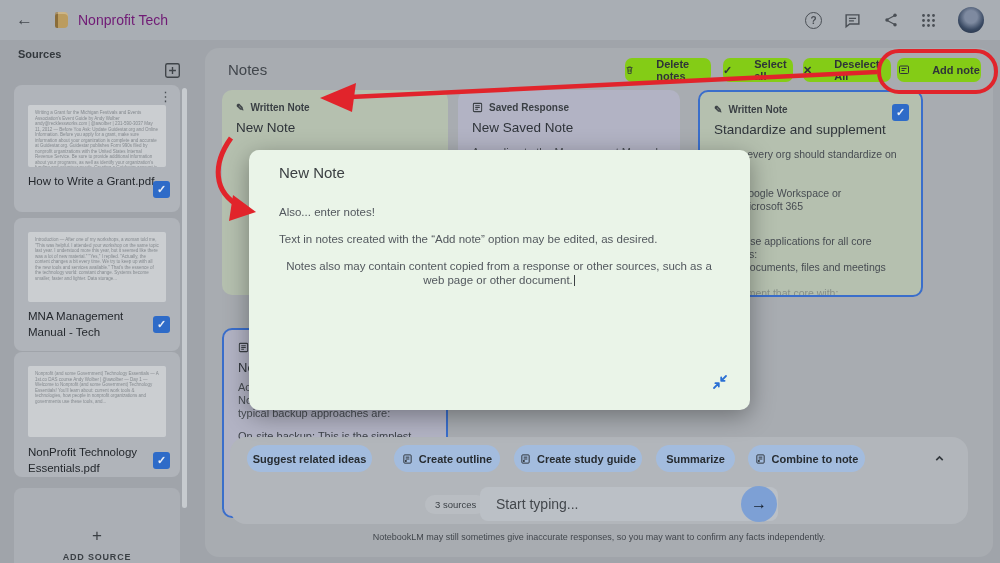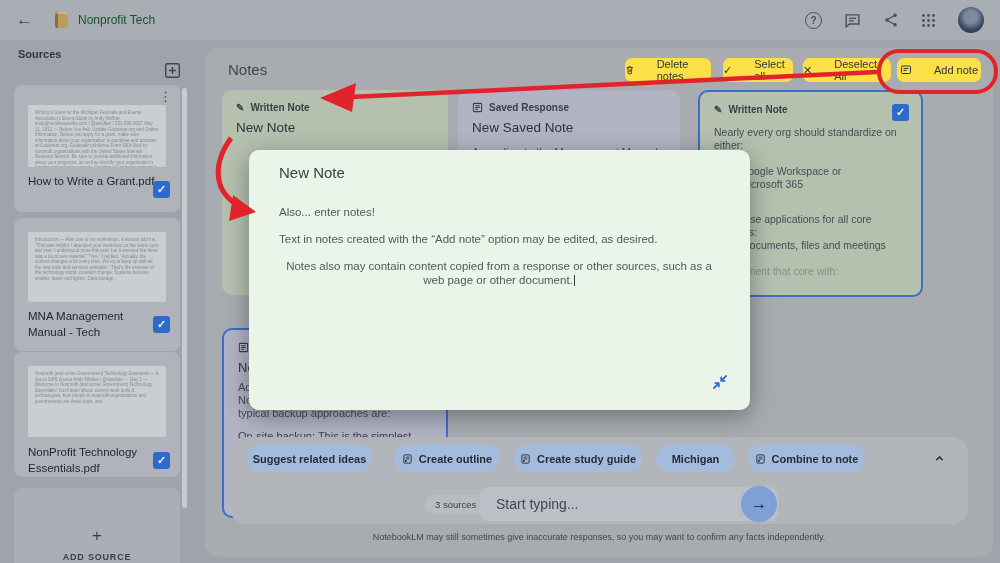--- a/index.html
+++ b/index.html
@@ -6,21 +6,21 @@
   body{width:1000px;height:563px;overflow:hidden;background:#a0a4aa;
        font-family:"Liberation Sans",sans-serif;-webkit-font-smoothing:antialiased;}
   .stage{position:relative;width:1000px;height:563px;overflow:hidden;}
 
   
   .topbar{position:absolute;left:0;top:0;width:1000px;height:40px;background:#a9aeb4;
           display:flex;align-items:center;padding:0 16px;box-sizing:border-box;color:#3f444a;}
   .topbar .back{font-size:17px;color:#43484e;margin-right:22px;cursor:pointer;}
   .bookicon{width:13px;height:16px;background:linear-gradient(90deg,#8a6d3a 0 3px,#bb9c5f 3px);
             border-radius:2px 4px 4px 2px;margin-right:10px;box-shadow:inset 0 2px 0 rgba(255,255,255,.25);}
-  .nbtitle{font-size:12px;font-weight:500;color:#14532d;}
+  .nbtitle{font-size:14px;font-weight:500;color:#701a75;}
   .topbar-right{margin-left:auto;display:flex;align-items:center;gap:22px;}
   .tbicon{color:#4a4f55;display:flex;align-items:center;justify-content:center;cursor:pointer;}
   .helpcircle{width:15px;height:15px;border:1.6px solid #4a4f55;border-radius:50%;
               font-size:10px;font-weight:700;display:flex;align-items:center;justify-content:center;}
   .avatar{width:26px;height:26px;border-radius:50%;
           background:radial-gradient(circle at 50% 38%,#7e8aa0 0 30%,#3a4a63 62%,#1c2639 100%);cursor:pointer;}
 
   
   .src-header{position:absolute;left:18px;top:48px;font-size:11px;font-weight:700;color:#33383d;}
   .src-add{position:absolute;left:164px;top:62px;color:#3f4449;cursor:pointer;}
@@ -35,22 +35,22 @@
   .scrollbar{position:absolute;left:182px;top:88px;width:5px;height:420px;background:#c7cbcf;border-radius:3px;}
   .addsrc{position:absolute;left:14px;top:488px;width:166px;height:90px;background:#abafb5;border-radius:8px;
           display:flex;flex-direction:column;align-items:center;padding-top:38px;box-sizing:border-box;cursor:pointer;}
   .addsrc .plus{font-size:17px;color:#3a3f44;}
   .addsrc .lbl{margin-top:6px;font-size:9px;font-weight:700;letter-spacing:.8px;color:#3a3f44;}
 
   
   .panel{position:absolute;left:205px;top:48px;width:788px;height:509px;background:#a8acb1;
          border-radius:14px;overflow:hidden;}
   .panel-title{position:absolute;left:23px;top:13px;font-size:15px;font-weight:500;color:#41464c;}
-  .tbtn{position:absolute;top:10px;height:24px;background:#fde047;border-radius:7px;display:flex;
-        align-items:center;justify-content:center;gap:22px;font-size:11px;font-weight:400;color:#2f3438;
+  .tbtn{position:absolute;top:10px;height:24px;background:#84cc16;border-radius:7px;display:flex;
+        align-items:center;justify-content:center;gap:22px;font-size:11px;font-weight:700;color:#2f3438;
         box-sizing:border-box;cursor:pointer;}
   .tbtn svg,.tbtn .g{color:#2f3438;}
 
   
   .note{position:absolute;border-radius:10px;box-sizing:border-box;padding:12px 14px;overflow:hidden;z-index:2;}
   .note.green{background:#b5c0af;}
   .note.purple{background:#b2b3c4;}
   .note.sel{border:2px solid #3a6ecb;}
   .ntype{display:flex;align-items:center;gap:6px;font-size:10px;font-weight:700;color:#3a3f44;}
   .ntitle{margin-top:7px;font-size:13.5px;color:#2f343a;}
@@ -225,20 +225,21 @@
     </div>
 
     <div class="note green sel" style="left:493px;top:42px;width:225px;height:207px;">
       <div class="ntype">
         <span>✎</span>
         <span>Written Note</span>
       </div>
       <div class="checkbox">
         <span>✓</span>
       </div>
+      <div class="ntitle">Standardize and supplement</div>
       <div class="nbody">
         <div>Nearly every org should standardize on either:</div>
         <div style="margin-top:13px;padding-left:26px;">Google Workspace or</div>
         <div style="padding-left:26px;">Microsoft 365</div>
         <div style="margin-top:22px;">Use these applications for all core activities:</div>
         <div style="padding-left:30px;">documents, files and meetings</div>
         <div class="fade" style="margin-top:13px;">Supplement that core with:</div>
       </div>
     </div>
 
@@ -273,21 +274,21 @@
       </div>
       <div class="pill" style="left:164px;width:106px;">
         <svg width="11" height="12" viewBox="0 0 24 24" fill="none" stroke="currentColor" stroke-width="2">
           <rect x="4" y="3" width="16" height="18" rx="2"></rect>
             <path d="M8 8h8M8 12h8"></path>
             <circle cx="8.5" cy="16.5" r="2.2" fill="currentColor" stroke="none"></circle>
         </svg>
         <span>Create outline</span>
       </div>
       <div class="pill" style="left:426px;width:79px;">
-        <span>Michigan</span>
+        <span>Summarize</span>
       </div>
       <div class="pill" style="left:518px;width:117px;">
         <svg width="11" height="12" viewBox="0 0 24 24" fill="none" stroke="currentColor" stroke-width="2">
           <rect x="4" y="3" width="16" height="18" rx="2"></rect>
             <path d="M8 8h8M8 12h8"></path>
             <circle cx="8.5" cy="16.5" r="2.2" fill="currentColor" stroke="none"></circle>
         </svg>
         <span>Combine to note</span>
       </div>
       <span class="chev">

